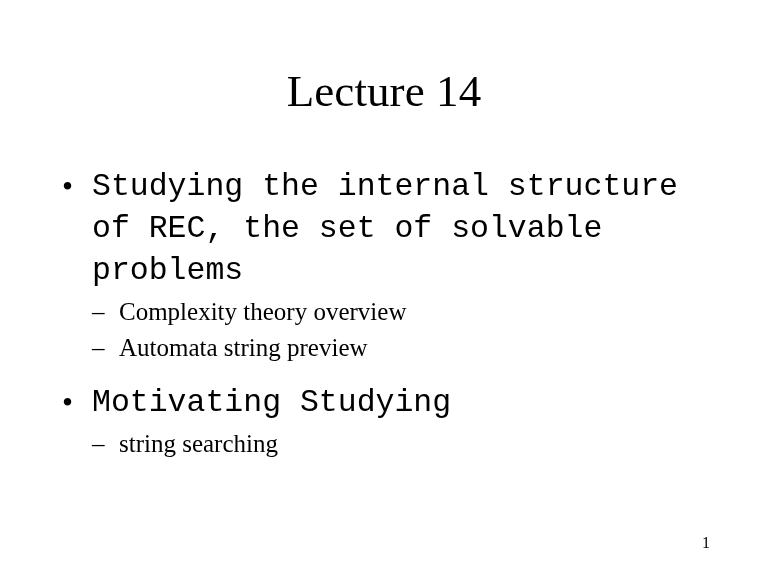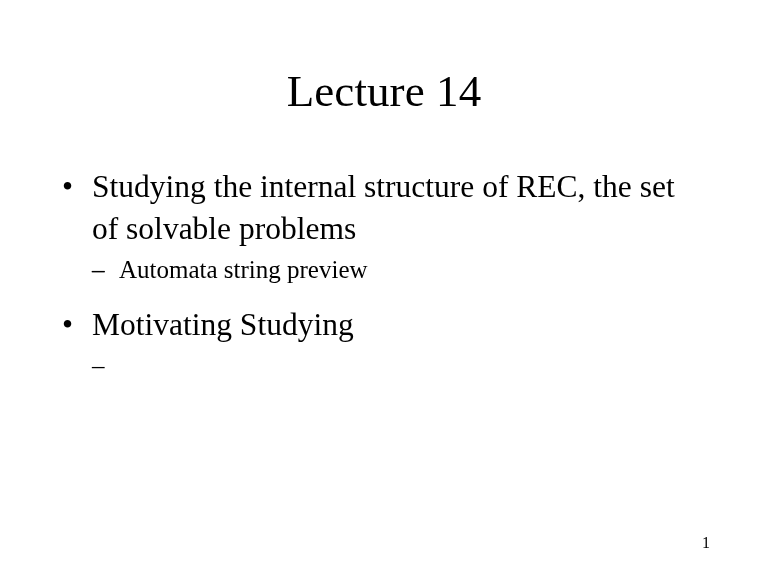--- a/index.html
+++ b/index.html
@@ -69,20 +69,21 @@
     left: 6px;
     top: 0;
     font-size: 31.5px;
     line-height: 42px;
     color: #000000;
   }
 
   li.bullet1 > .text1 {
     display: block;
     max-width: 600px;
+    font-family: Liberation Mono, monospace;
   }
 
   ul.level2 {
     list-style: none;
     margin: 2px 0 0 0;
     padding: 0;
   }
 
   li.bullet2 {
     position: relative;
@@ -132,35 +133,37 @@
   <div class="body-area">
     <ul class="level1">
 
       <li class="bullet1">
         <span class="marker1">•</span>
         <span class="text1">Studying the internal structure of REC, the set of solvable problems</span>
 
         <ul class="level2 indent-sub">
           <li class="bullet2">
             <span class="marker2">–</span>
+            <span>Complexity theory overview</span>
           </li>
           <li class="bullet2">
             <span class="marker2">–</span>
             <span>Automata string preview</span>
           </li>
         </ul>
       </li>
 
       <li class="bullet1 group2">
         <span class="marker1">•</span>
         <span class="text1">Motivating Studying</span>
 
         <ul class="level2 indent-sub">
           <li class="bullet2">
             <span class="marker2">–</span>
+            <span>string searching</span>
           </li>
         </ul>
       </li>
 
     </ul>
   </div>
 
   <div class="slide-number">1</div>
 
 </div>

